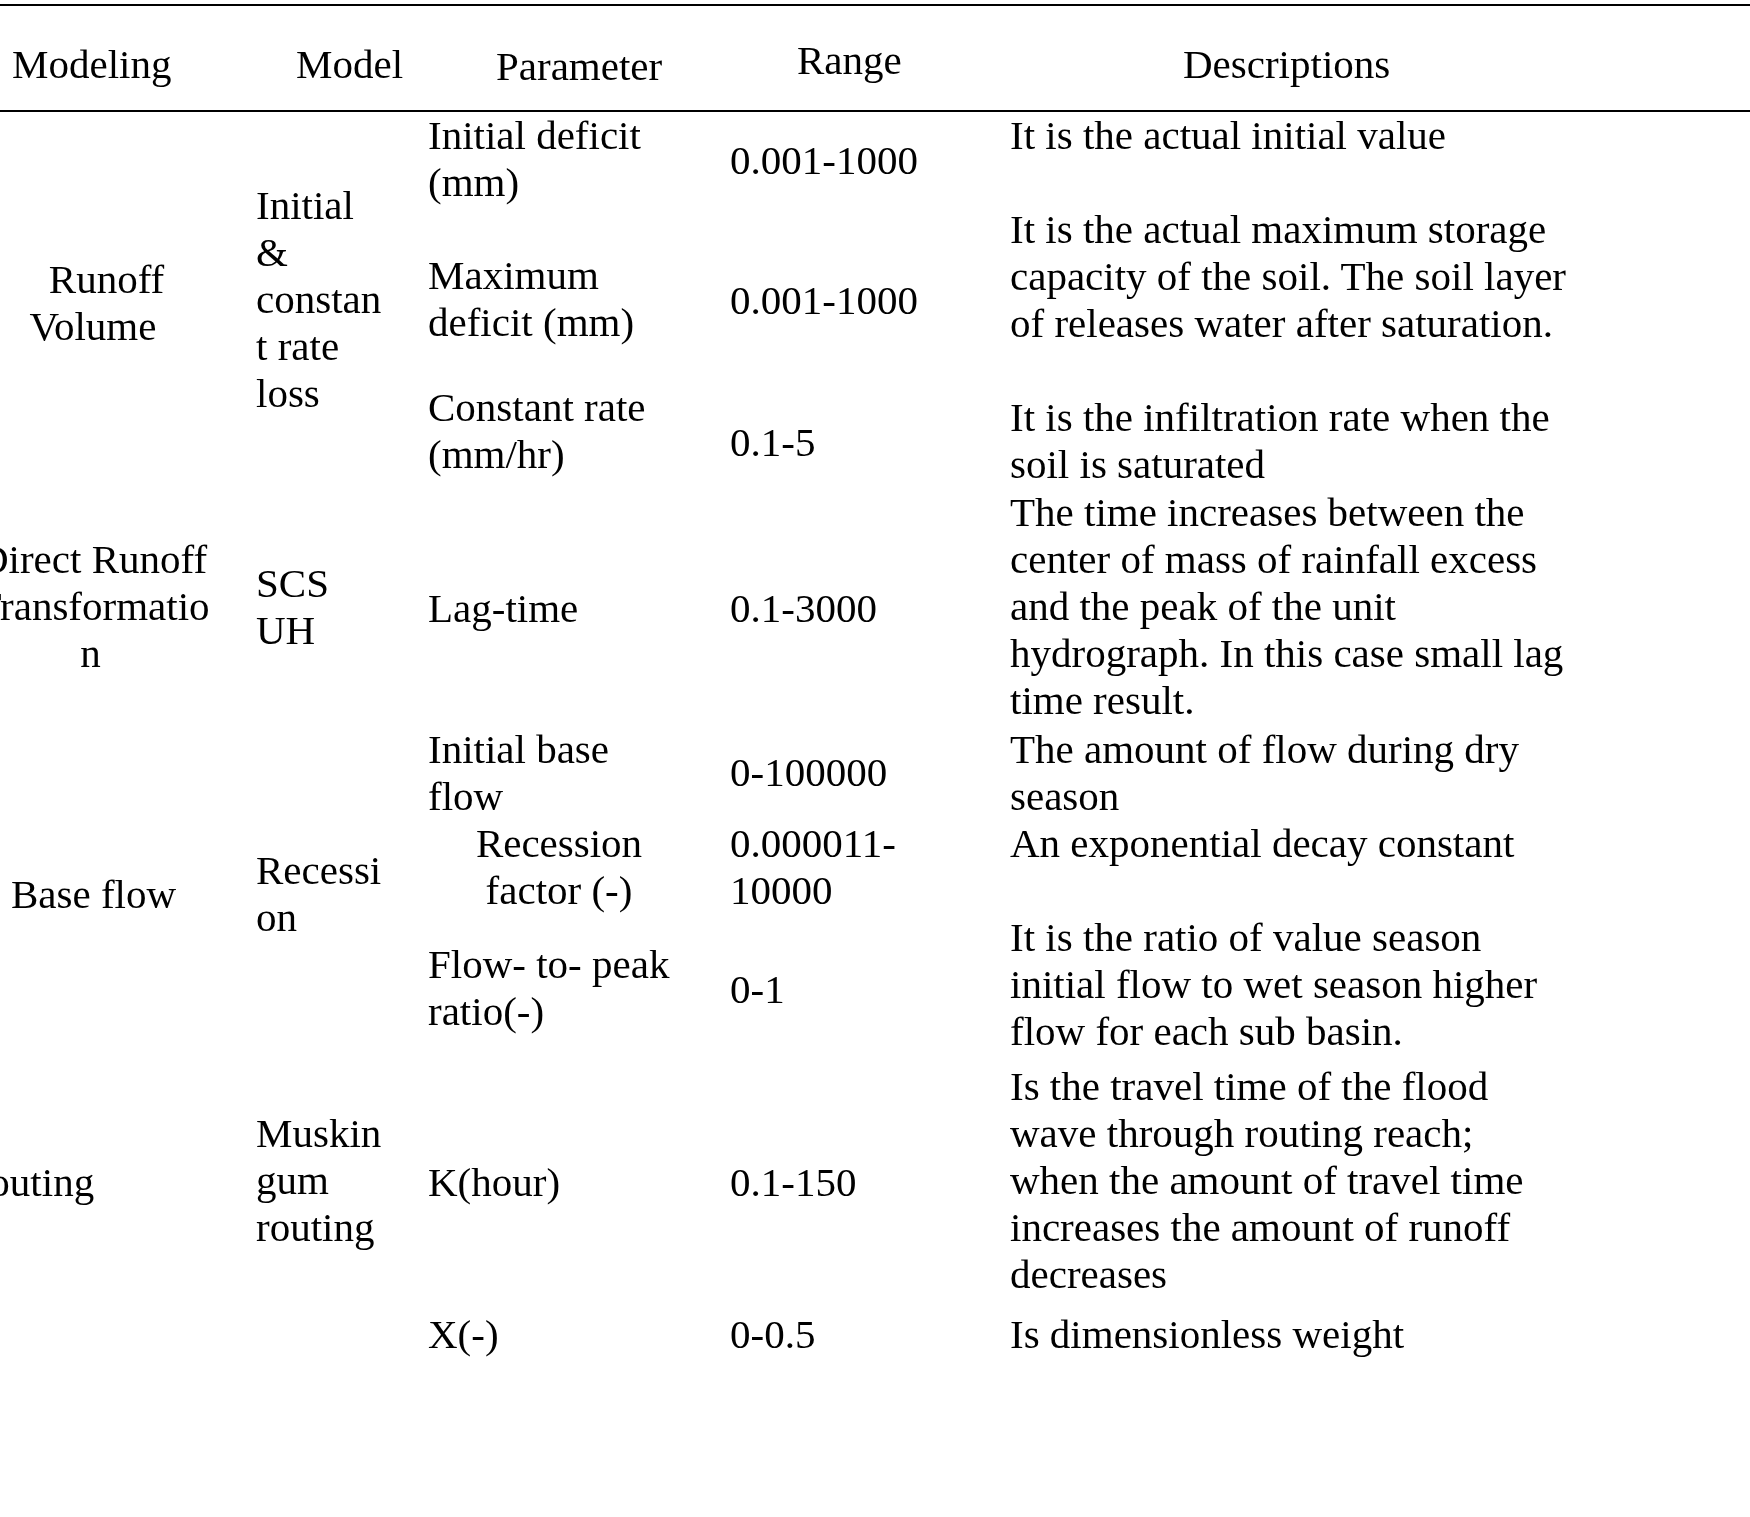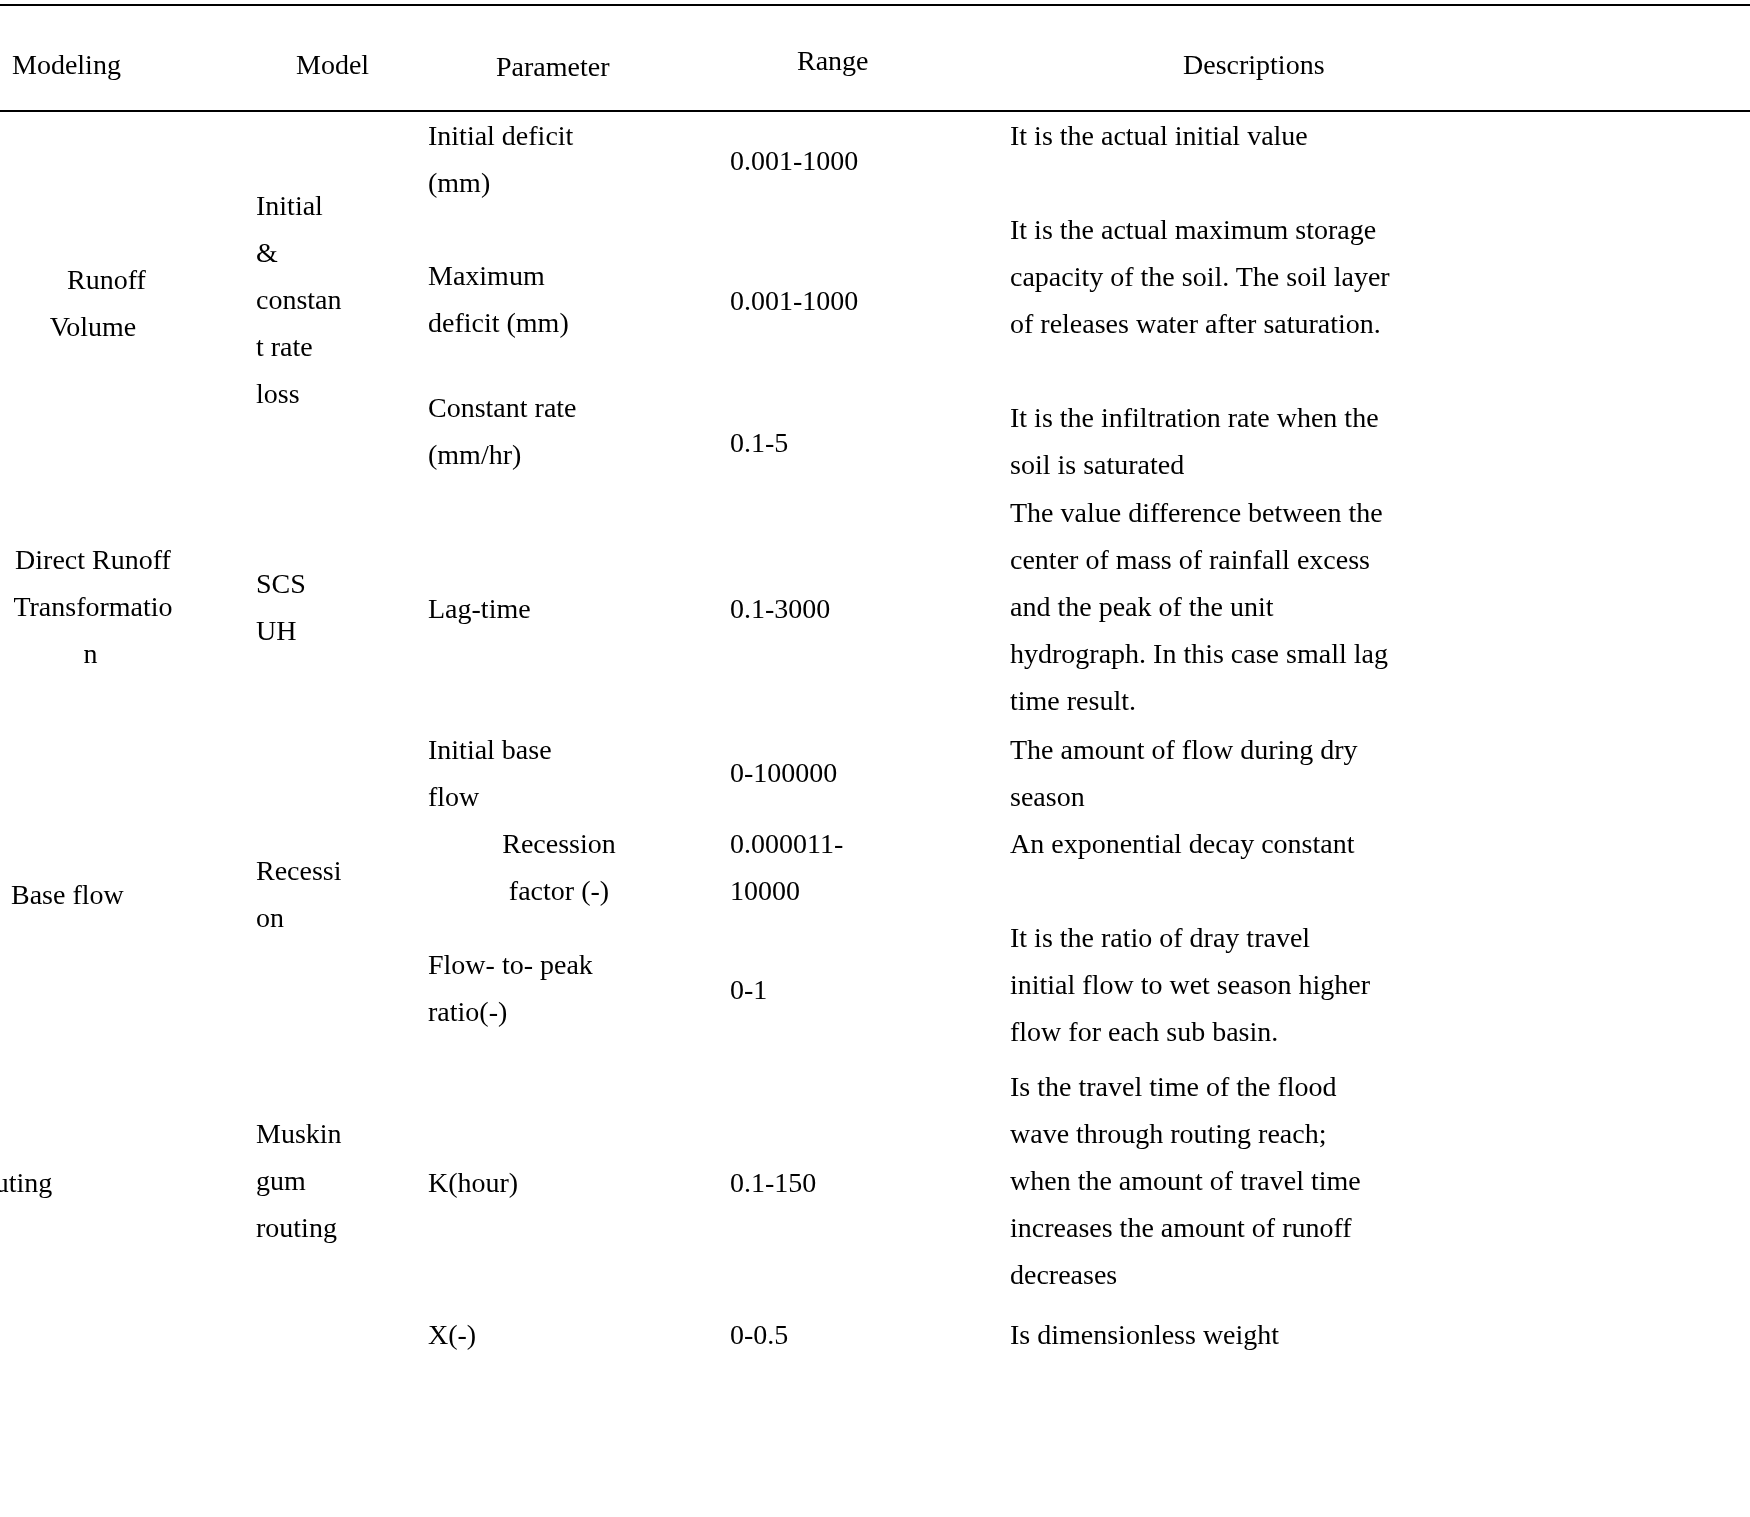--- a/index.html
+++ b/index.html
@@ -1,19 +1,19 @@
 <!DOCTYPE html>
 <html><head>
 <meta charset="utf-8">
 <style>
   html, body { margin:0; padding:0; background:#ffffff; }
   body { width:1750px; height:1517px; overflow:hidden; position:relative;
          font-family:"Liberation Serif", serif; color:#000; }
   .rule { position:absolute; left:0; width:1750px; height:2px; background:#000; }
-  .t { position:absolute; font-size:28px; line-height:53px; white-space:nowrap; }
+  .t { position:absolute; font-size:41px; line-height:53px; white-space:nowrap; }
   .c { text-align:center; }
 </style>
 </head>
 <body>
 
 <div class="rule" style="top:4px;"></div>
 
 <div>
   <div class="t" style="left:12px;top:38px;">Modeling</div>
   <div class="t" style="left:268px;top:38px;margin-left:28px;">Model</div>
@@ -74,21 +74,21 @@
     <div>Transformatio</div>
     <div style="padding-right:5px;">n</div>
   </div>
   <div class="t" style="left:256px;top:560px;line-height:47px;">
     <div>SCS</div>
     <div>UH</div>
   </div>
   <div class="t" style="left:428px;top:582px;">Lag-time</div>
   <div class="t" style="left:730px;top:582px;">0.1-3000</div>
   <div class="t" style="left:1010px;top:489px;line-height:47px;">
-    <div>The value difference between the</div>
+    <div>The time increases between the</div>
     <div>center of mass of rainfall excess</div>
     <div>and the peak of the unit</div>
     <div>hydrograph. In this case small lag</div>
     <div>time result.</div>
   </div>
 </div>
 
 <div>
   <div class="t" style="left:11px;top:868px;">Base flow</div>
   <div class="t" style="left:256px;top:847px;line-height:47px;">
@@ -117,21 +117,21 @@
   <div class="t" style="left:1010px;top:820px;line-height:47px;">
     <div>An exponential decay constant</div>
   </div>
 
   <div class="t" style="left:428px;top:941px;line-height:47px;">
     <div>Flow- to- peak</div>
     <div>ratio(-)</div>
   </div>
   <div class="t" style="left:730px;top:963px;">0-1</div>
   <div class="t" style="left:1010px;top:914px;line-height:47px;">
-    <div>It is the ratio of dray travel</div>
+    <div>It is the ratio of value season</div>
     <div>initial flow to wet season higher</div>
     <div>flow for each sub basin.</div>
   </div>
 </div>
 
 <div>
   <div class="t" style="left:-38px;top:1156px;">Routing</div>
   <div class="t" style="left:256px;top:1110px;line-height:47px;">
     <div>Muskin</div>
     <div>gum</div>

